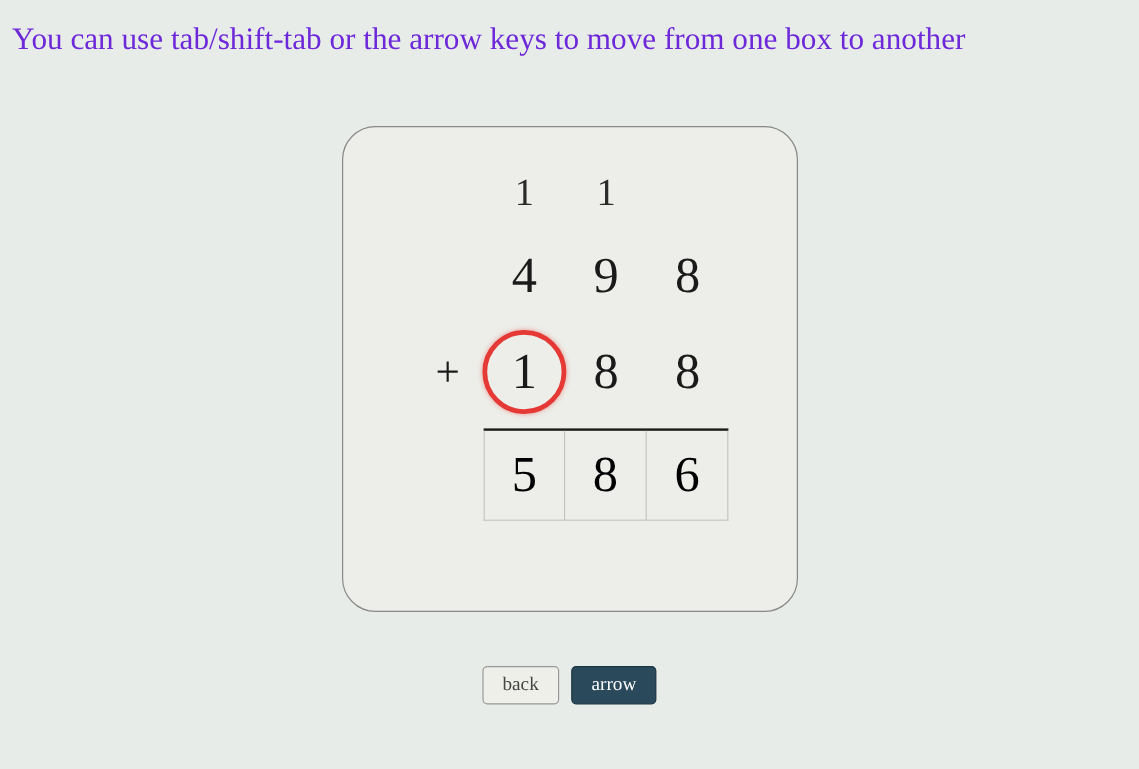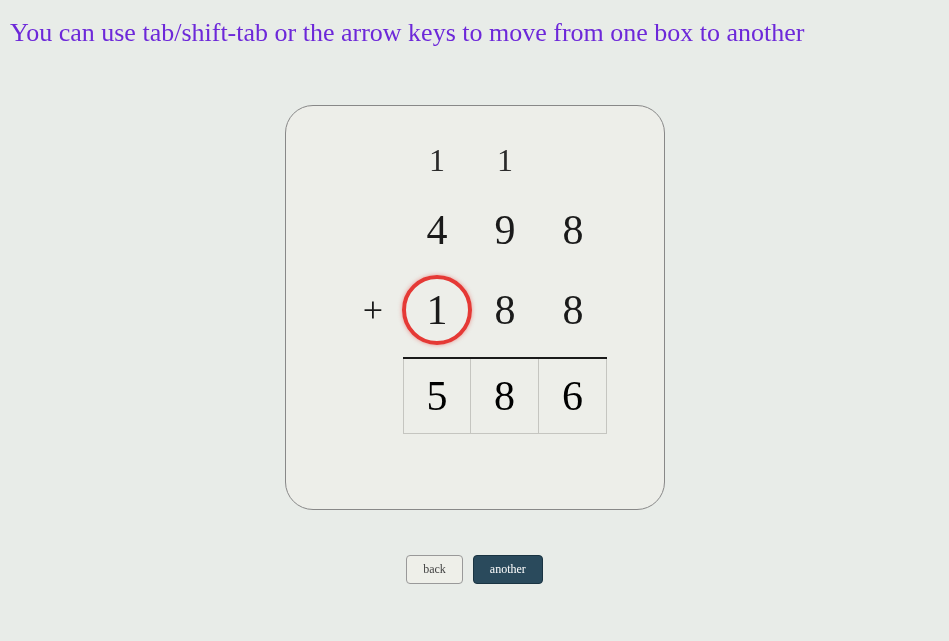--- a/index.html
+++ b/index.html
@@ -107,21 +107,21 @@
       position: absolute;
       top: 555px;
       left: 0;
       width: 100%;
       display: flex;
       justify-content: center;
       gap: 10px;
     }
     .btn {
       font-family: Georgia, serif;
-      font-size: 12px;
+      font-size: 16px;
       padding: 6px 16px;
       border-radius: 4px;
       cursor: pointer;
     }
     .btn-back {
       background: #eeefe9;
       border: 1px solid #999;
       color: #444;
     }
     .btn-submit {
@@ -162,14 +162,14 @@
       <div class="answer-cell">5</div>
       <div class="answer-cell">8</div>
       <div class="answer-cell">6</div>
     </div>
 
   </div>
 </div>
 
 <div class="buttons">
   <button class="btn btn-back">back</button>
-  <button class="btn btn-submit">another</button>
+  <button class="btn btn-submit">arrow</button>
 </div>
 
 </body></html>

